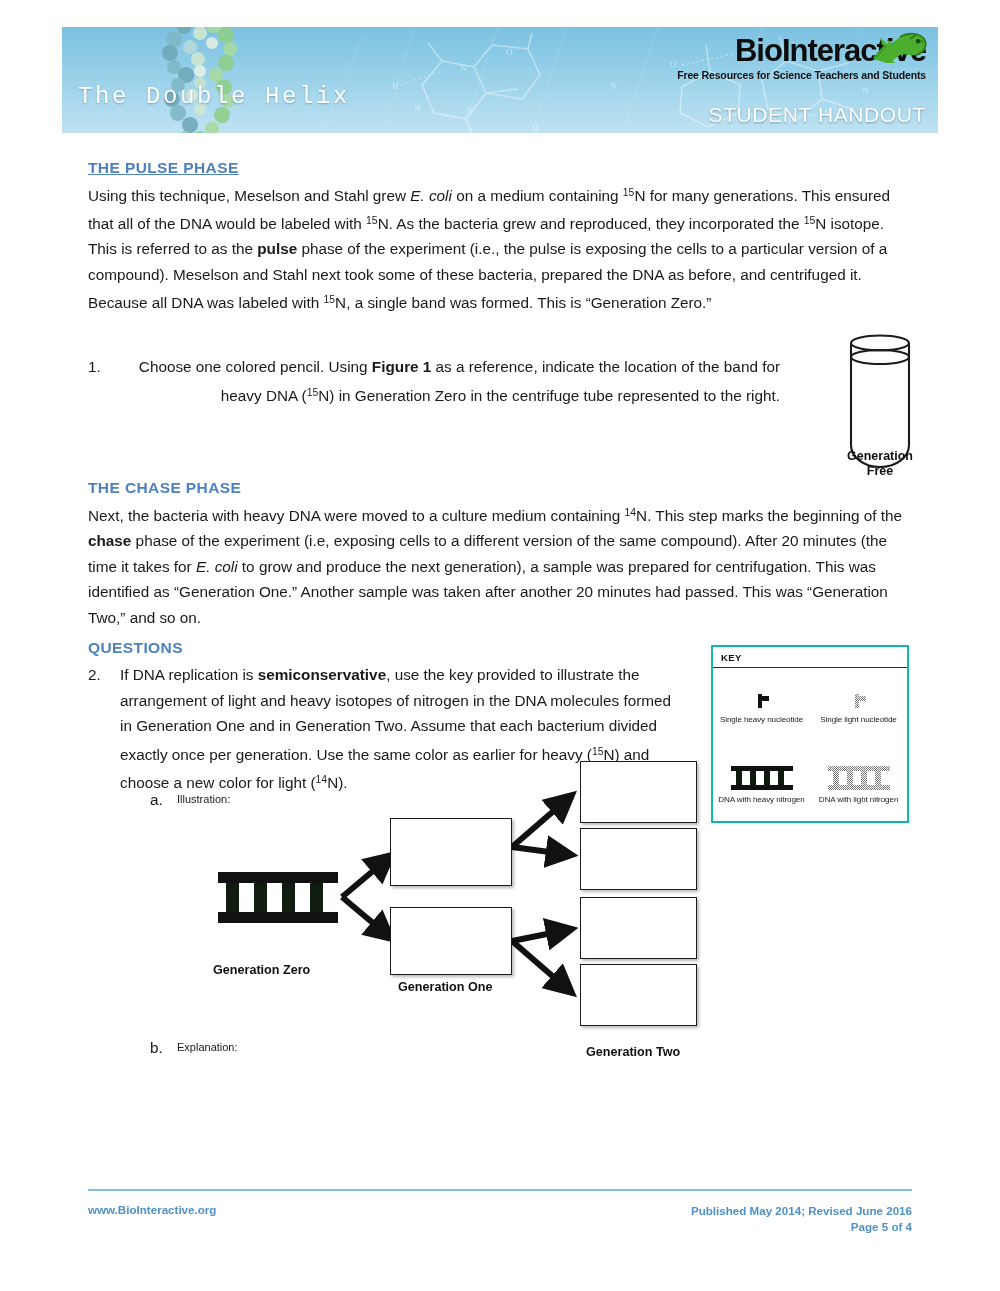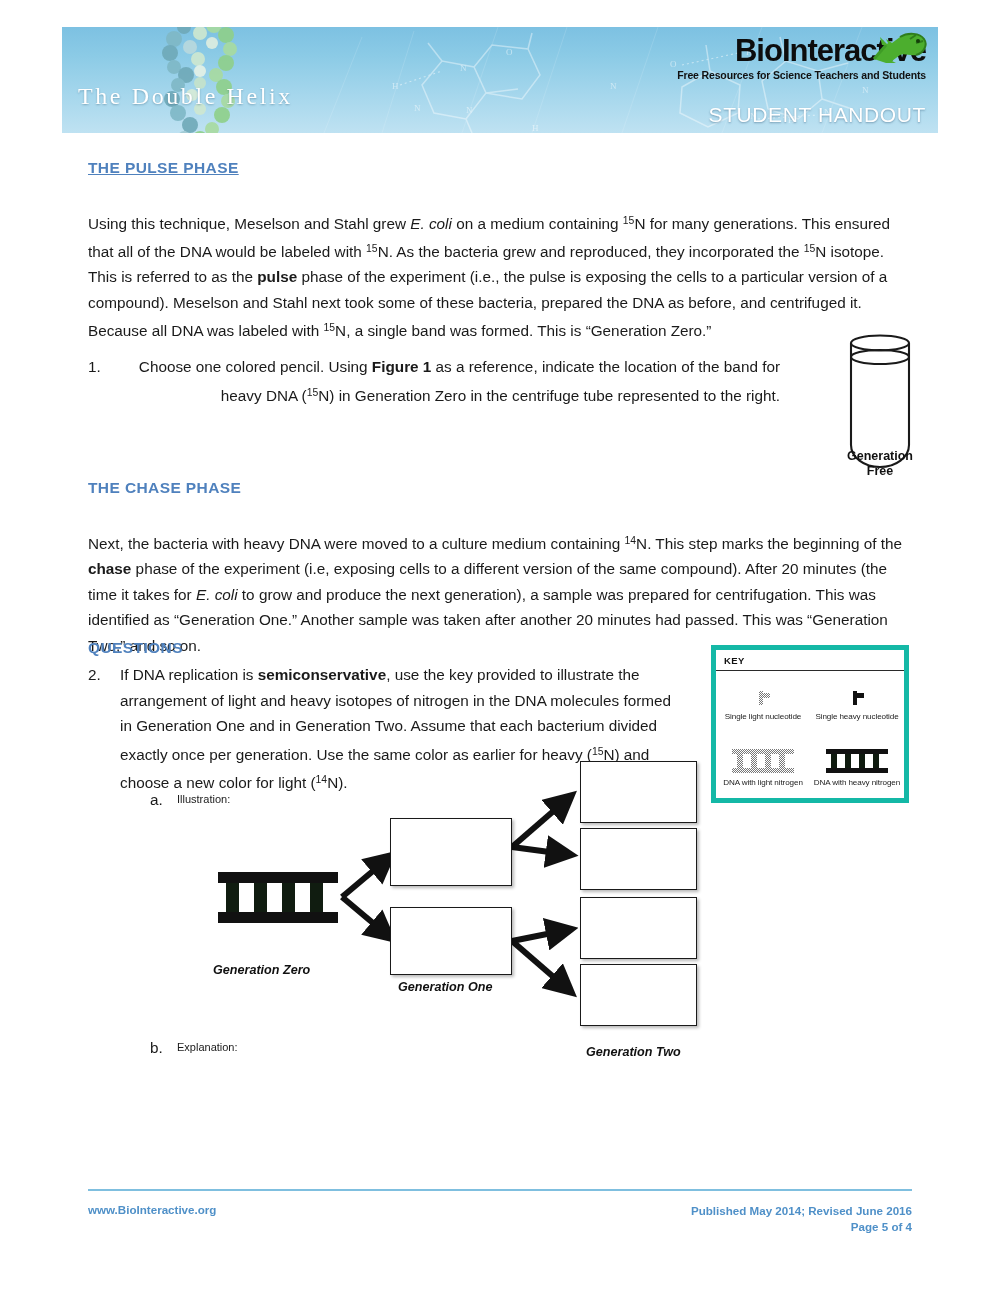--- a/index.html
+++ b/index.html
@@ -35,21 +35,21 @@
     position: absolute;
     left: 78px;
     top: -14px;
     width: 120px;
     height: 132px;
   }
   .banner-title {
     position: absolute;
     left: 16px;
     top: 56px;
-    font-family: Liberation Serif, serif;
+    font-family: Liberation Mono, monospace;
     font-size: 24px;
     color: #ffffff;
     letter-spacing: 2.6px;
     text-shadow: 0 1px 2px rgba(60,100,125,0.45);
     white-space: nowrap;
   }
   .logo-block {
     position: absolute;
     right: 12px;
     top: 8px;
@@ -99,21 +99,20 @@
     font-weight: bold;
     color: #4f81bd;
     letter-spacing: 0.4px;
   }
   .para {
     position: absolute;
     font-size: 15.3px;
     line-height: 25.5px;
     color: #1a1a1a;
     text-align: left;
-    margin-top: 28px;
   }
   .para b { font-weight: bold; }
   .para i { font-style: italic; }
   sup { font-size: 0.68em; vertical-align: 0.45em; }
 
   .list-num {
     position: absolute;
     font-size: 15.3px;
     line-height: 25.5px;
   }
@@ -152,22 +151,22 @@
     line-height: 14.5px;
     color: #111;
   }
 
   
   .key-box {
     position: absolute;
     left: 711px;
     top: 645px;
     width: 198px;
-    height: 158px;
-    border: 5px solid #14b8a6;
+    height: 178px;
+    border: 2px solid #14b8a6;
     background: #ffffff;
     box-sizing: border-box;
   }
   .key-title-row {
     height: 21px;
     border-bottom: 1px solid #2a2a2a;
     box-sizing: border-box;
     display: flex;
     align-items: center;
     padding-left: 8px;
@@ -213,21 +212,20 @@
     border: 1.6px solid #1a1a1a;
     box-shadow: 2px 2px 3px rgba(0,0,0,0.28);
     box-sizing: border-box;
   }
   .gen-label {
     position: absolute;
     font-size: 12.6px;
     font-weight: bold;
     color: #111;
     white-space: nowrap;
-    font-style: italic;
   }
 
   
   .footer-rule {
     position: absolute;
     left: 88px;
     top: 1189px;
     width: 824px;
     height: 2px;
     background: #7fbfdf;
@@ -378,70 +376,70 @@
 <div class="sub-text" style="left:177px; top:1035px;">Explanation:</div>
 
 <div class="key-box">
   <div class="key-title-row">
     <span class="key-title">KEY</span>
   </div>
   <div class="key-grid">
 
     <div class="key-cell">
       <svg width="20" height="20" viewBox="0 0 20 20">
+        <rect x="6" y="3" width="4" height="14" fill="#111"></rect>
+        <rect x="10" y="5" width="7" height="5" fill="#111"></rect>
+      </svg>
+      <span class="key-cell-label">Single heavy nucleotide</span>
+    </div>
+
+    <div class="key-cell">
+      <svg width="20" height="20" viewBox="0 0 20 20">
         <defs>
           <pattern id="chk" width="2" height="2" patternUnits="userSpaceOnUse">
             <rect width="1" height="1" fill="#777"></rect>
               <rect x="1" y="1" width="1" height="1" fill="#777"></rect>
           </pattern>
         </defs>
         <rect x="6" y="3" width="4" height="14" fill="url(#chk)"></rect>
         <rect x="10" y="5" width="7" height="5" fill="url(#chk)"></rect>
       </svg>
       <span class="key-cell-label">Single light nucleotide</span>
     </div>
 
     <div class="key-cell">
-      <svg width="20" height="20" viewBox="0 0 20 20">
-        <rect x="6" y="3" width="4" height="14" fill="#111"></rect>
-        <rect x="10" y="5" width="7" height="5" fill="#111"></rect>
+      <svg width="64" height="26" viewBox="0 0 64 26">
+        <rect x="1" y="1" width="62" height="5" fill="#111"></rect>
+        <rect x="1" y="20" width="62" height="5" fill="#111"></rect>
+        <rect x="6" y="6" width="6" height="14" fill="#0e1a0e"></rect>
+        <rect x="20" y="6" width="6" height="14" fill="#0e1a0e"></rect>
+        <rect x="34" y="6" width="6" height="14" fill="#0e1a0e"></rect>
+        <rect x="48" y="6" width="6" height="14" fill="#0e1a0e"></rect>
       </svg>
-      <span class="key-cell-label">Single heavy nucleotide</span>
+      <span class="key-cell-label">DNA with heavy nitrogen</span>
     </div>
 
     <div class="key-cell">
       <svg width="64" height="26" viewBox="0 0 64 26">
         <defs>
           <pattern id="chk2" width="2" height="2" patternUnits="userSpaceOnUse">
             <rect width="1" height="1" fill="#777"></rect>
               <rect x="1" y="1" width="1" height="1" fill="#777"></rect>
           </pattern>
         </defs>
         <rect x="1" y="1" width="62" height="5" fill="url(#chk2)"></rect>
         <rect x="1" y="20" width="62" height="5" fill="url(#chk2)"></rect>
         <rect x="6" y="6" width="6" height="14" fill="url(#chk2)"></rect>
         <rect x="20" y="6" width="6" height="14" fill="url(#chk2)"></rect>
         <rect x="34" y="6" width="6" height="14" fill="url(#chk2)"></rect>
         <rect x="48" y="6" width="6" height="14" fill="url(#chk2)"></rect>
       </svg>
       <span class="key-cell-label">DNA with light nitrogen</span>
     </div>
 
-    <div class="key-cell">
-      <svg width="64" height="26" viewBox="0 0 64 26">
-        <rect x="1" y="1" width="62" height="5" fill="#111"></rect>
-        <rect x="1" y="20" width="62" height="5" fill="#111"></rect>
-        <rect x="6" y="6" width="6" height="14" fill="#0e1a0e"></rect>
-        <rect x="20" y="6" width="6" height="14" fill="#0e1a0e"></rect>
-        <rect x="34" y="6" width="6" height="14" fill="#0e1a0e"></rect>
-        <rect x="48" y="6" width="6" height="14" fill="#0e1a0e"></rect>
-      </svg>
-      <span class="key-cell-label">DNA with heavy nitrogen</span>
-    </div>
-
   </div>
 </div>
 
 <div class="diagram">
 
   <svg width="530" height="310" viewBox="0 0 530 310" style="position:absolute; left:0; top:0;">
     <defs>
       <marker id="ah" viewBox="0 0 10 10" refX="8" refY="5" markerWidth="5.5" markerHeight="5.5" orient="auto-start-reverse">
         <path d="M 0 0 L 10 5 L 0 10 z" fill="#111"></path>
       </marker>

